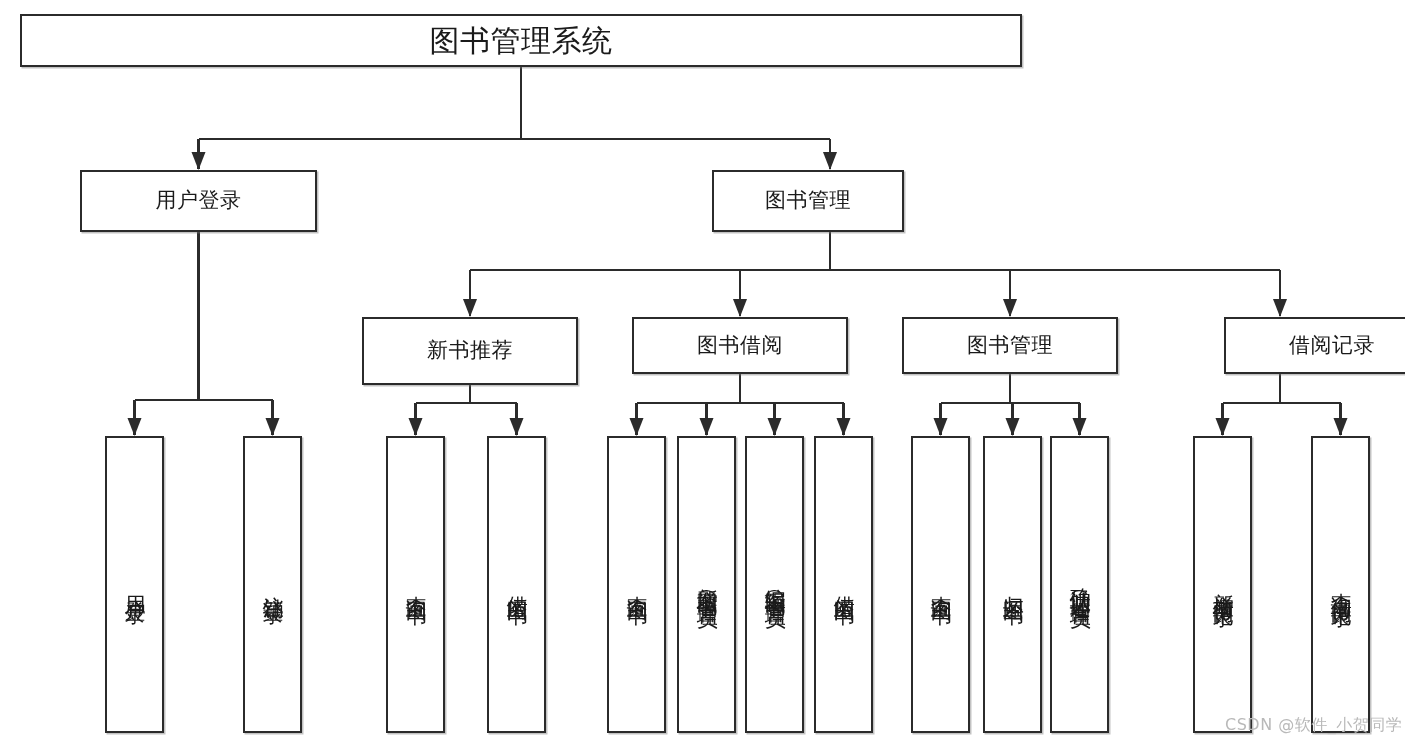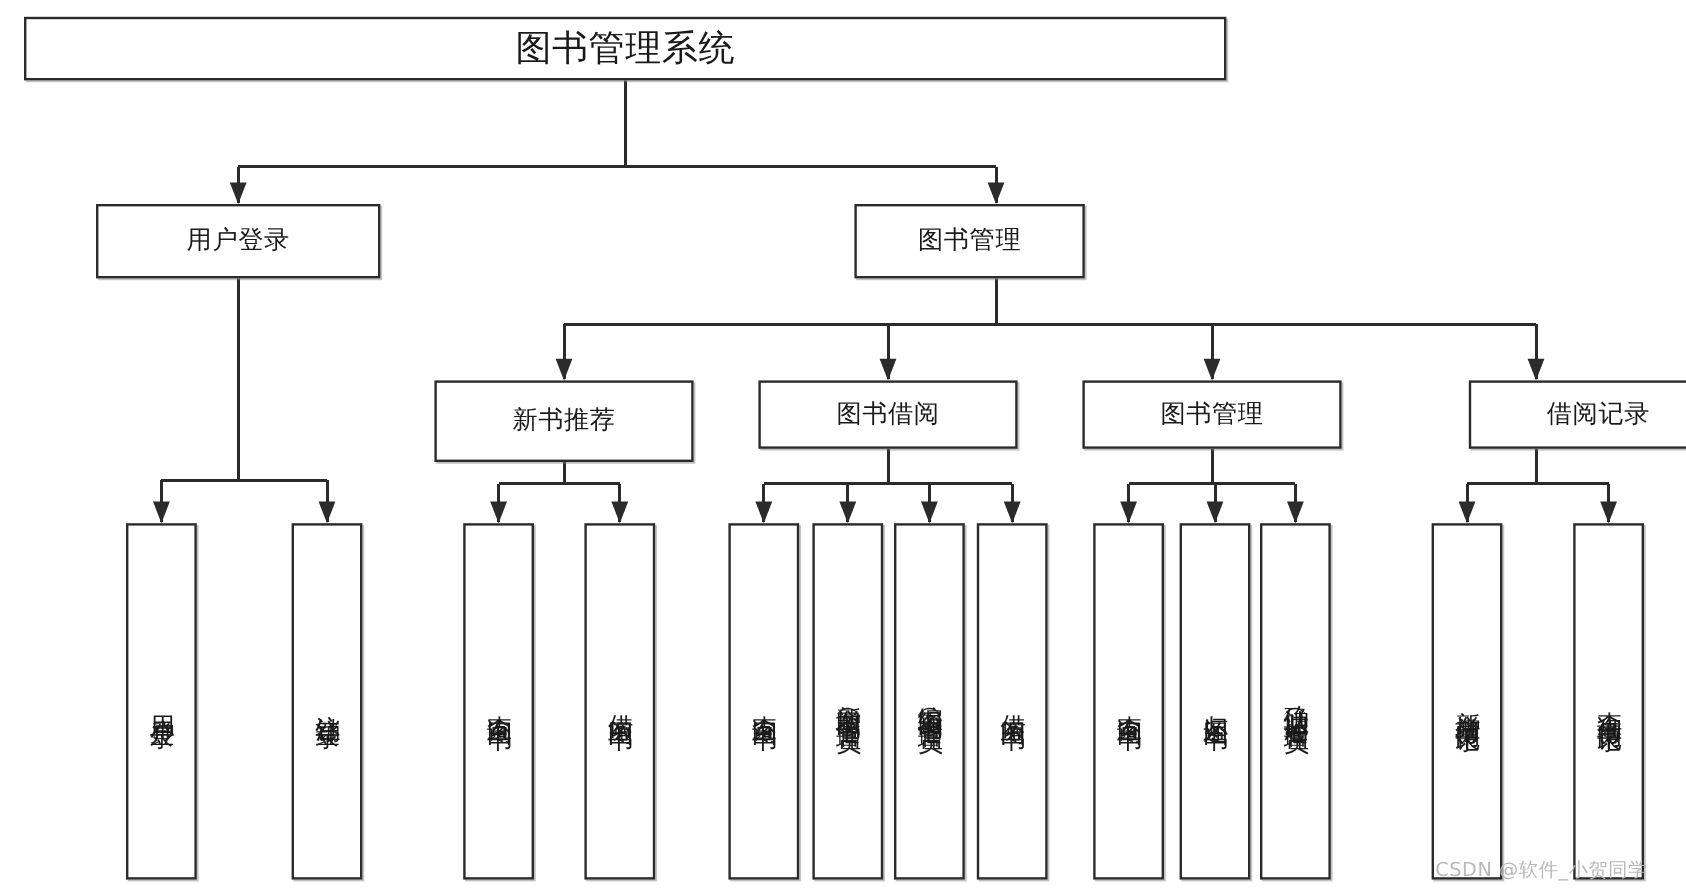--- a/index.html
+++ b/index.html
@@ -178,14 +178,14 @@
       <div class="node vertical" style="left: 1050px; top: 436px; width: 59px; height: 297px;">
         <span class="label">确认归还（管理员）</span>
       </div>
       <div class="node vertical" style="left: 1193px; top: 436px; width: 59px; height: 297px;">
         <span class="label">新增借阅记录</span>
       </div>
       <div class="node vertical" style="left: 1311px; top: 436px; width: 59px; height: 297px;">
         <span class="label">查询借阅记录</span>
       </div>
     </div>
-  <div id="watermark" style="left: 1196px; top: 715px; color: rgb(185, 185, 185);">CSDN @软件_小贺同学</div>
+  <div id="watermark" style="left: 1196px; top: 715px; color: rgb(185, 185, 185); padding-left: 29px;">CSDN @软件_小贺同学</div>
 </div>
 
 </body></html>

